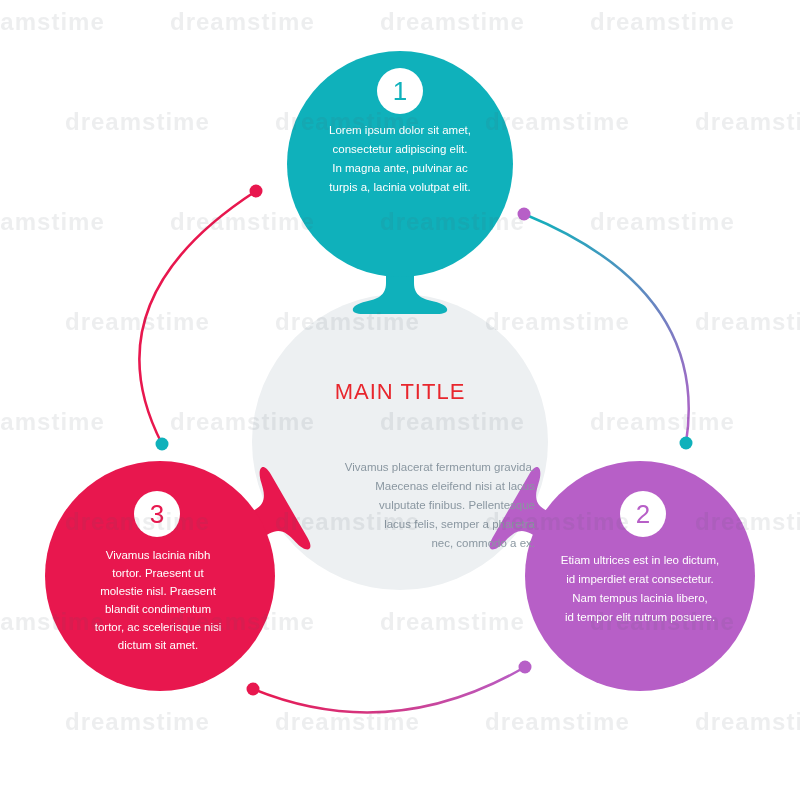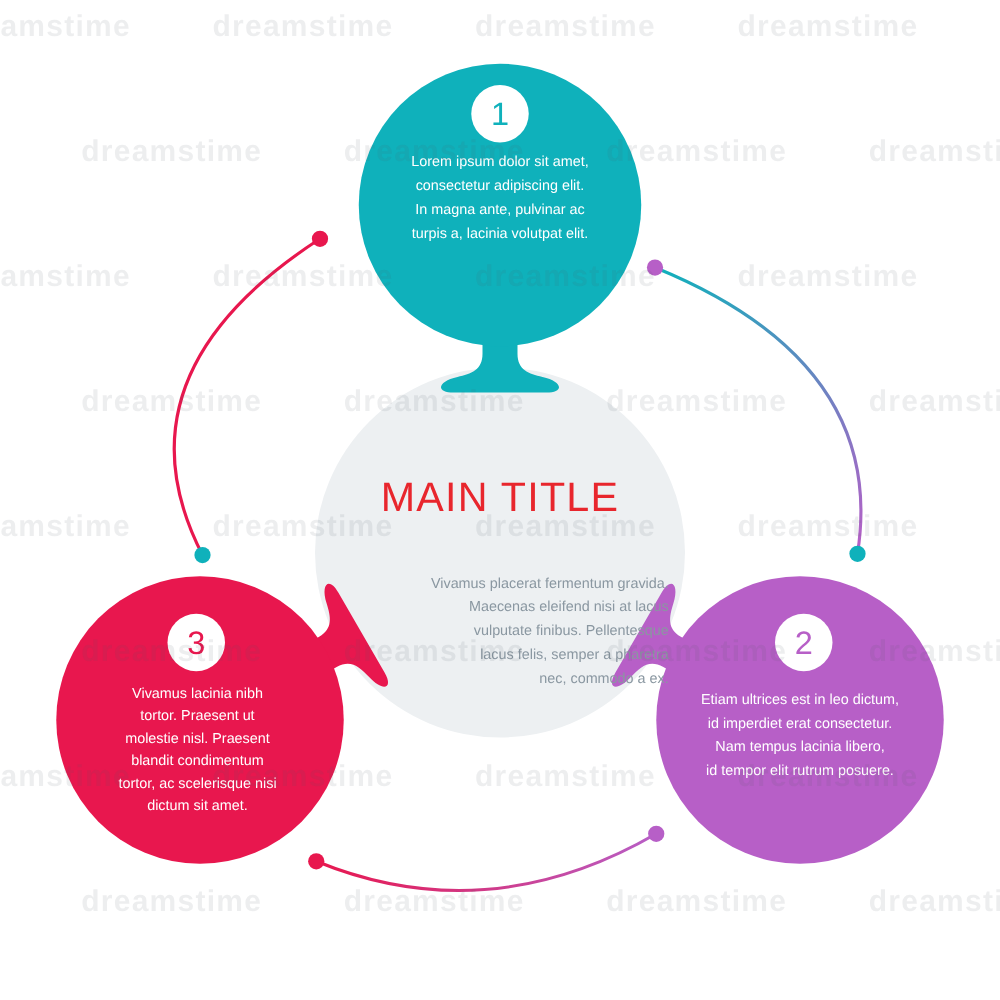--- a/index.html
+++ b/index.html
@@ -24,21 +24,21 @@
     color: #ffffff;
   }
   #teal-text   { left: 290px; top: 121px; width: 220px; }
   #purple-text { left: 528px; top: 551px; width: 224px; }
   #red-text    { left: 63px;  top: 546px; width: 190px; line-height: 18px; }
 
   #center-title {
     position: absolute;
     left: 250px; top: 379px; width: 300px;
     text-align: center;
-    font-size: 33px;
+    font-size: 22px;
     letter-spacing: 1px;
     font-weight: 500;
     color: var(--title_red, #e8262d);
   }
   #center-body {
     position: absolute;
     left: 265px; top: 430px; width: 270px;
     text-align: right;
     font-size: 11.5px;
     line-height: 19px;

